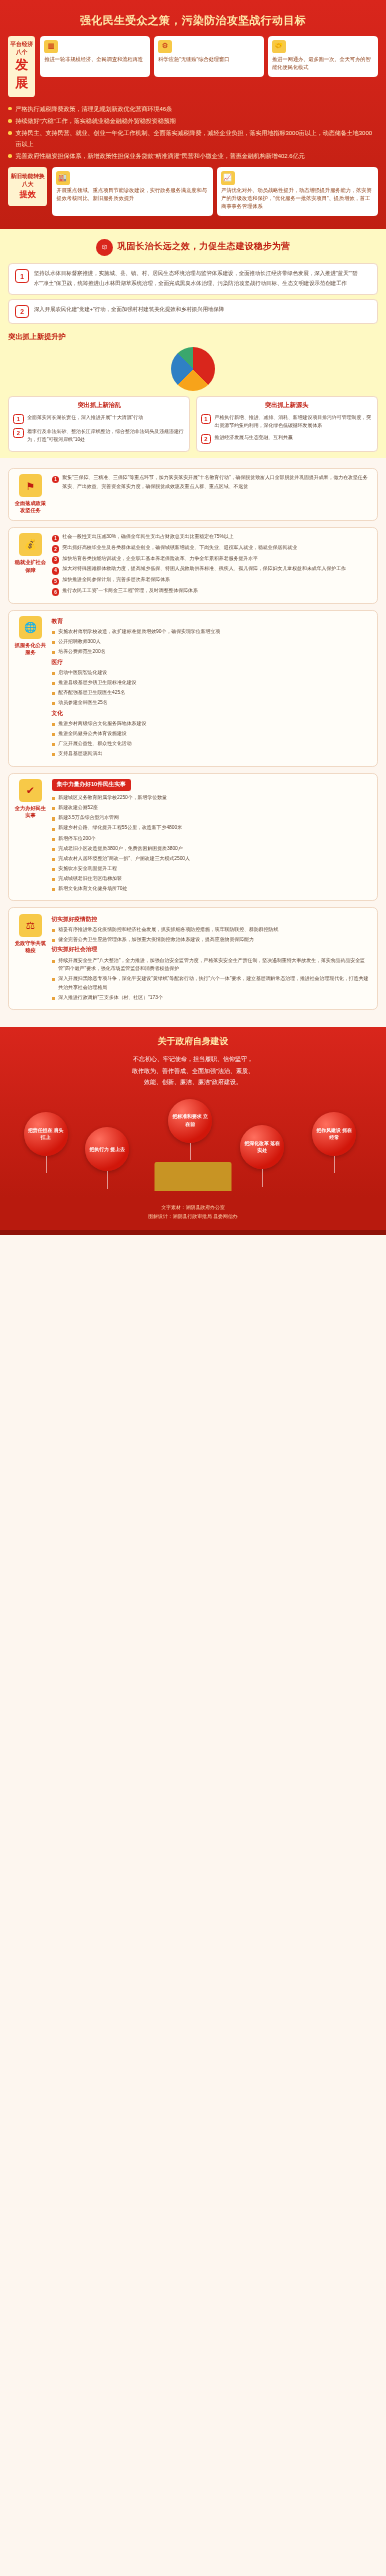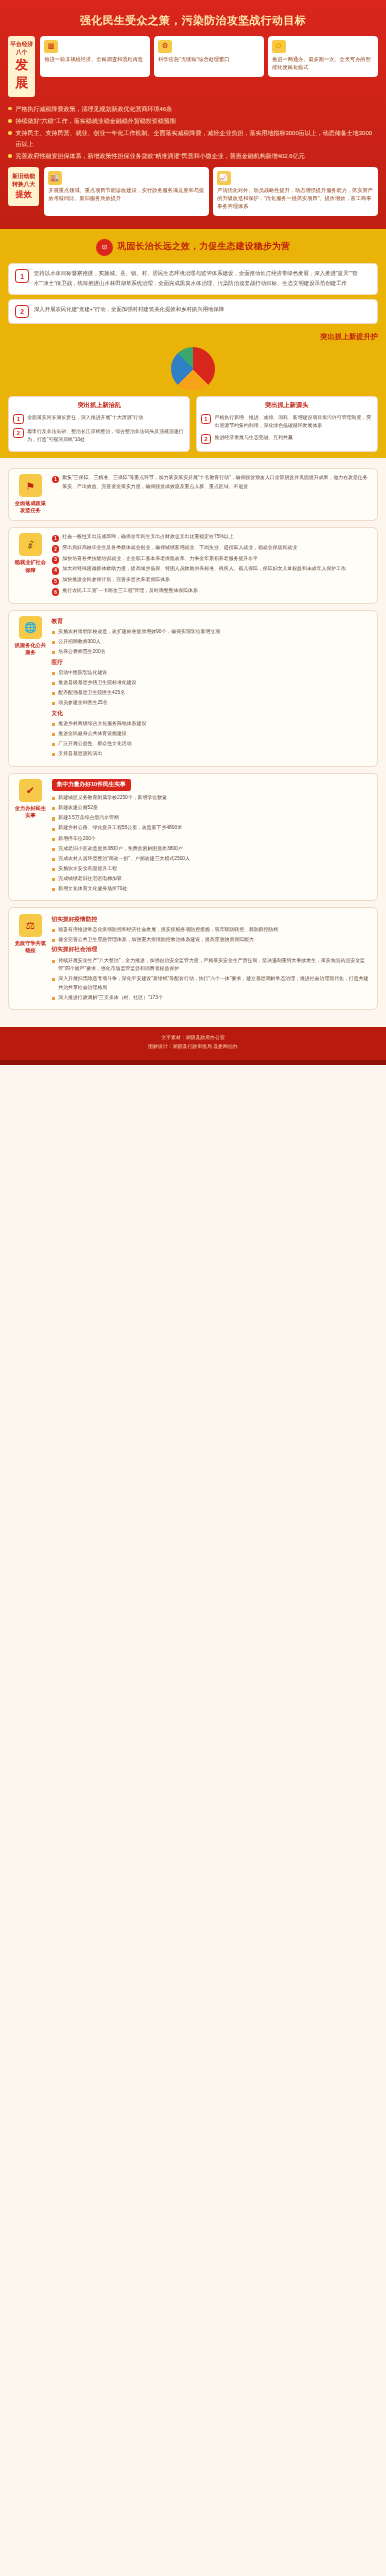--- a/index.html
+++ b/index.html
@@ -67,29 +67,29 @@
     margin-bottom: 2.1px;
   }
   .dot {
     flex: 0 0 auto;
     width: 3.6px; height: 3.6px; border-radius: 50%;
     background: #ffd24a; margin: 3.1px 3.6px 0 0;
   }
 
   .sub-row { display: flex; align-items: flex-start; margin: 6.2px 8.2px 0 8.2px; }
   .sub-tag {
-    flex: 0 0 auto; width: 31px; background: #fff3cf; color:#c01f12;
+    flex: 0 0 auto; width: 39px; background: #fff3cf; color:#c01f12;
     border-radius: 3.1px; font-size: 5.7px; font-weight: bold; text-align:center;
     padding: 6.2px 2.1px; line-height:1.35; margin-right: 5.2px;
   }
   .sub-tag .num { display:block; font-size:8.2px; color:#d9261c; }
   .sub-cards { flex: 1; display: flex; gap: 4.1px; }
 
   
-  .sec2 { background: #eab308; padding: 9.3px 8.2px 5.2px 8.2px; }
+  .sec2 { background: #fef9c3; padding: 9.3px 8.2px 5.2px 8.2px; }
   .hdr {
     display: flex; align-items: center; justify-content: center;
     gap: 4.1px; margin-bottom: 7.2px;
   }
   .hdr .seal {
     width: 17.5px; height: 17.5px; border-radius: 50%;
     background: #d9261c; color:#fff; font-size: 5.2px;
     display:flex; align-items:center; justify-content:center;
   }
   .hdr h2 { font-size: 8.8px; color: #c01f12; font-weight: bold; letter-spacing: 0.3px; }
@@ -99,21 +99,21 @@
     display: flex; align-items: flex-start; padding: 5.2px 6.2px;
     margin-bottom: 4.1px;
   }
   .numbox .n {
     flex: 0 0 auto; width: 13.4px; height: 13.4px; border: 1px solid #d9261c;
     color: #d9261c; border-radius: 3.1px; font-weight: bold; font-size: 6.7px;
     display:flex; align-items:center; justify-content:center; margin-right: 5.2px;
   }
   .numbox p { font-size: 5.4px; line-height: 1.75; color: #5a4436; }
 
-  .midline { text-align:right; font-size: 7.2px; color:#c01f12; font-weight:bold; margin: 7.2px 0 5.2px; }
+  .midline { text-align:left; font-size: 7.2px; color:#c01f12; font-weight:bold; margin: 7.2px 0 5.2px; }
   .two-col { display: flex; gap: 5.2px; }
   .col-card { flex: 1; background:#fff; border:0.5px solid #f0d9c5; border-radius:4.1px; padding: 4.1px; }
   .col-card .ttl { text-align:center; font-size: 6.2px; color:#c01f12; font-weight:bold; margin-bottom: 4.1px; }
   .mini { display:flex; align-items:flex-start; margin-bottom: 3.1px; }
   .mini .n {
     flex:0 0 auto; width:10.3px;height:10.3px;border:1px solid #d9261c;color:#d9261c;
     border-radius:2.6px;font-size:5.7px;font-weight:bold;display:flex;align-items:center;
     justify-content:center;margin-right:3.6px;
   }
   .mini p { font-size: 4.9px; line-height: 1.7; color:#5a4436; }
@@ -482,20 +482,40 @@
             <p>深入开展扫黑除恶专项斗争，深化平安建设"黄绿线"等配套行动，执行"六个一体"要求，建立基层调解常态治理，推进社会治理现代化，打造共建共治共享社会治理格局</p>
           </div>
         <div class="li">
             <span class="sq2"></span>
             <p>深入推进行政调解"三支多体（村、社区）"173个</p>
           </div>
       </div>
     </div>
   </div>
 
+  <div class="sec4">
+    <h2>关于政府自身建设</h2>
+    <div class="line">不忘初心、牢记使命，担当履职、信仰坚守，</div>
+    <div class="line">敢作敢为、善作善成、全面加强"法治、素质、</div>
+    <div class="line">效能、创新、廉洁、廉洁"政府建设。</div>
+
+    <div class="balloons">
+      <div class="bal" style="left:15.5px; top:18.5px;">把责任担在
+肩头扛上</div>
+      <div class="bal" style="left:77px; top:34px;">把执行力
+提上去</div>
+      <div class="bal" style="left:160px; top:5.2px;">把标准和要求
+立在前</div>
+      <div class="bal" style="left:232px; top:32px;">把深化改革
+落在实处</div>
+      <div class="bal" style="left:304px; top:18.5px;">把作风建设
+抓在经常</div>
+      <div class="gate"></div>
+    </div>
+  </div>
 
   <div class="footer">
     <div>文字素材：湘阴县政府办公室</div>
     <div>图解设计：湘阴县行政审批局 县委网信办</div>
   </div>
   <div class="strip"></div>
 
 </div>
 
 

